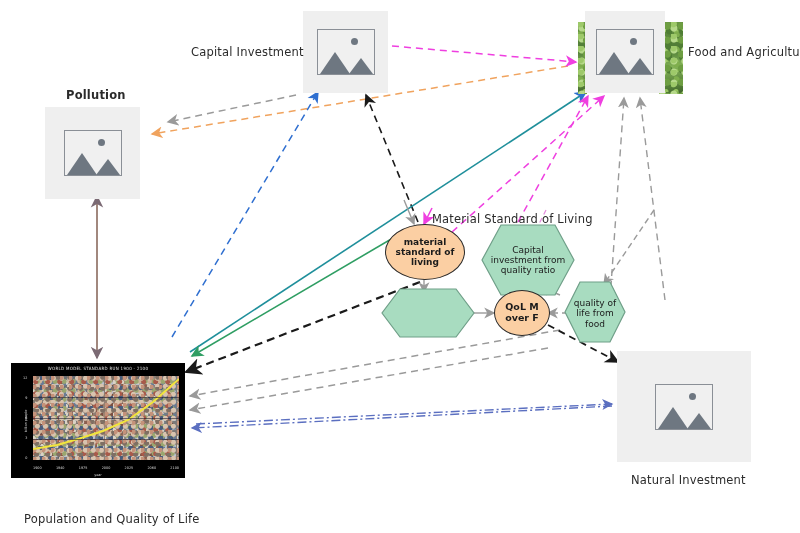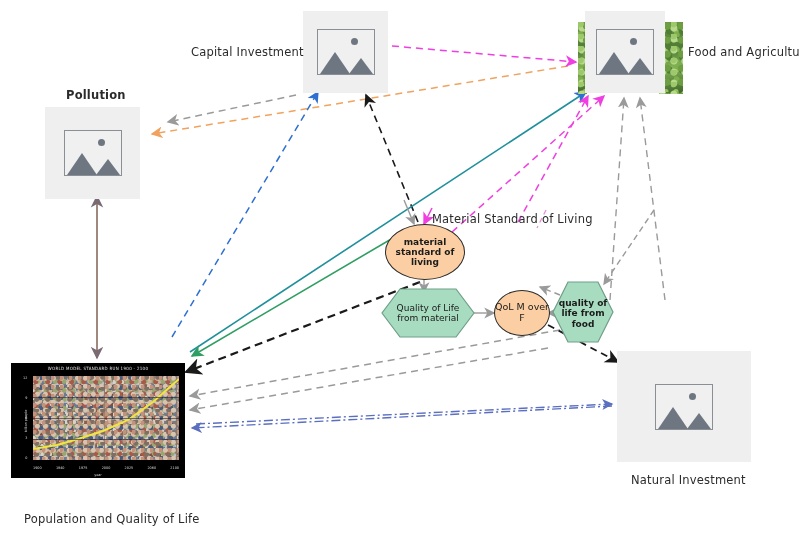--- a/index.html
+++ b/index.html
@@ -377,32 +377,37 @@
     <div class="xlab">year</div>
   </div>
   <div class="caption" style="left:24px; top:512px;">Population and Quality of Life</div>
 
   <div class="caption" style="left:432px; top:212px;">Material Standard of Living</div>
 
   <div class="node ellipse" style="left:385px; top:224px; width:80px; height:56px;">
     <span>material standard of living</span>
   </div>
 
+  <div class="node hexwrap" style="left:481px; top:224px; width:94px; height:72px;">
+    <svg class="hexsvg" width="94" height="72" viewBox="0 0 94 72">
+      <polygon points="20,1 74,1 93,36 74,71 20,71 1,36" fill="#a8dcc0" stroke="#6f9f88" stroke-width="1.2"></polygon>
+    </svg>
+    <span class="hexlabel">Capital investment from quality ratio</span>
+  </div>
 
   <div class="node hexwrap" style="left:381px; top:288px; width:94px; height:50px;">
     <svg class="hexsvg" width="94" height="50" viewBox="0 0 94 50">
       <polygon points="19,1 75,1 93,25 75,49 19,49 1,25" fill="#a8dcc0" stroke="#6f9f88" stroke-width="1.2"></polygon>
     </svg>
-    <span class="hexlabel">Quality of Life from material</span>
-  </div>
-
-  <div class="node ellipse" style="left:494px; top:290px; width:56px; height:46px; font-weight:normal; font-size:9.5px;">
+  </div>
+
+  <div class="node ellipse" style="left:494px; top:290px; width:56px; height:46px; font-weight:bold; font-size:9.5px;">
     <span>QoL M over F</span>
   </div>
 
-  <div class="node hexwrap" style="left:552px; top:281px; width:62px; height:65px;font-weight:bold;">
+  <div class="node hexwrap" style="left:564px; top:281px; width:62px; height:65px;">
     <svg class="hexsvg" width="62" height="62" viewBox="0 0 62 62">
       <polygon points="16,1 46,1 61,31 46,61 16,61 1,31" fill="#a8dcc0" stroke="#6f9f88" stroke-width="1.2"></polygon>
     </svg>
     <span class="hexlabel">quality of life from food</span>
   </div>
 
 </div>
 
 </body></html>

